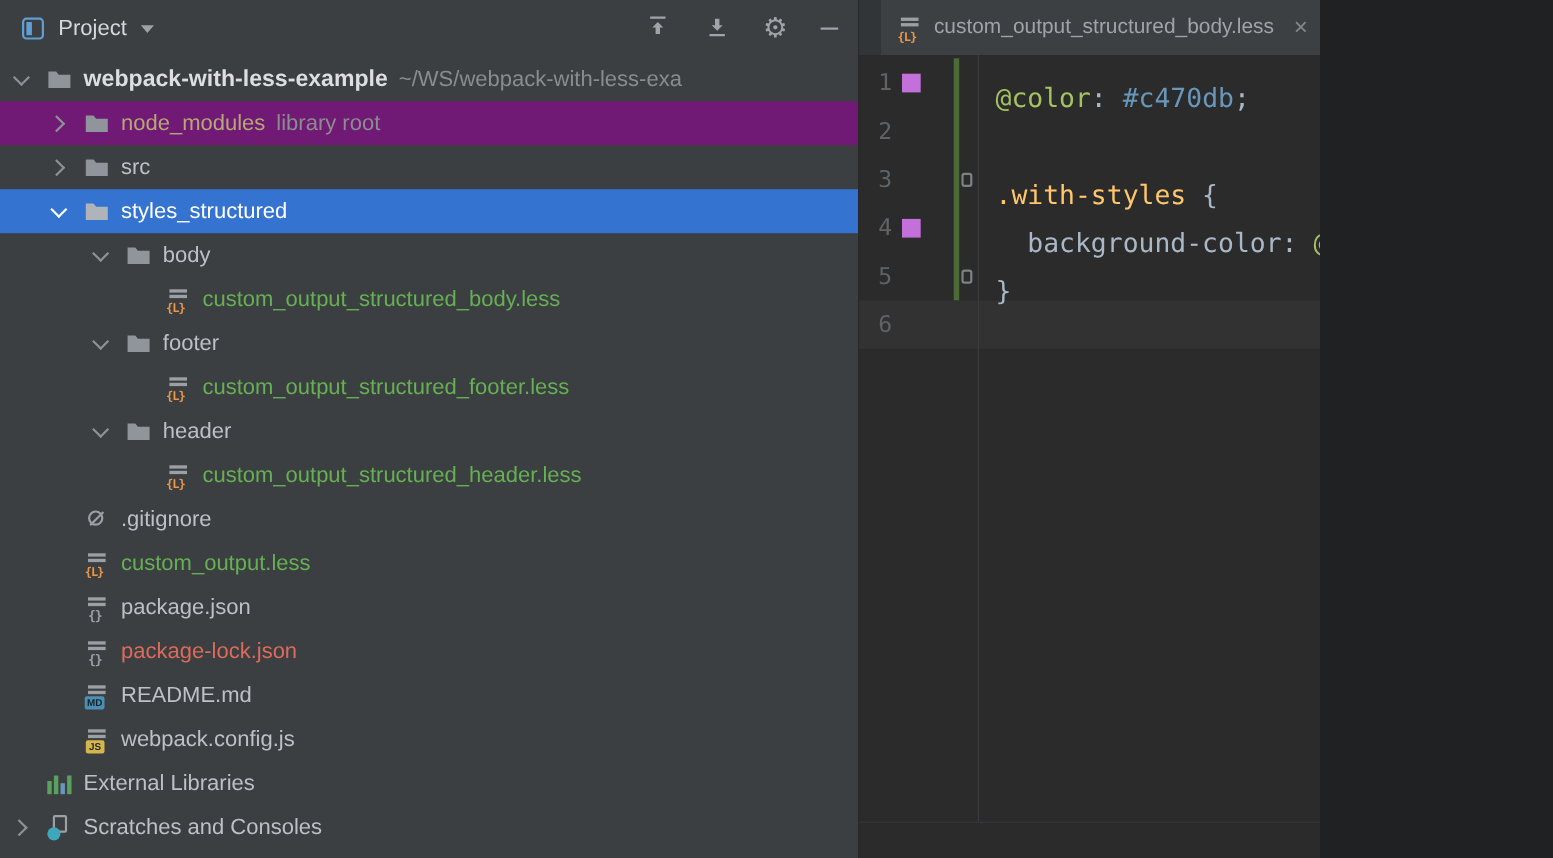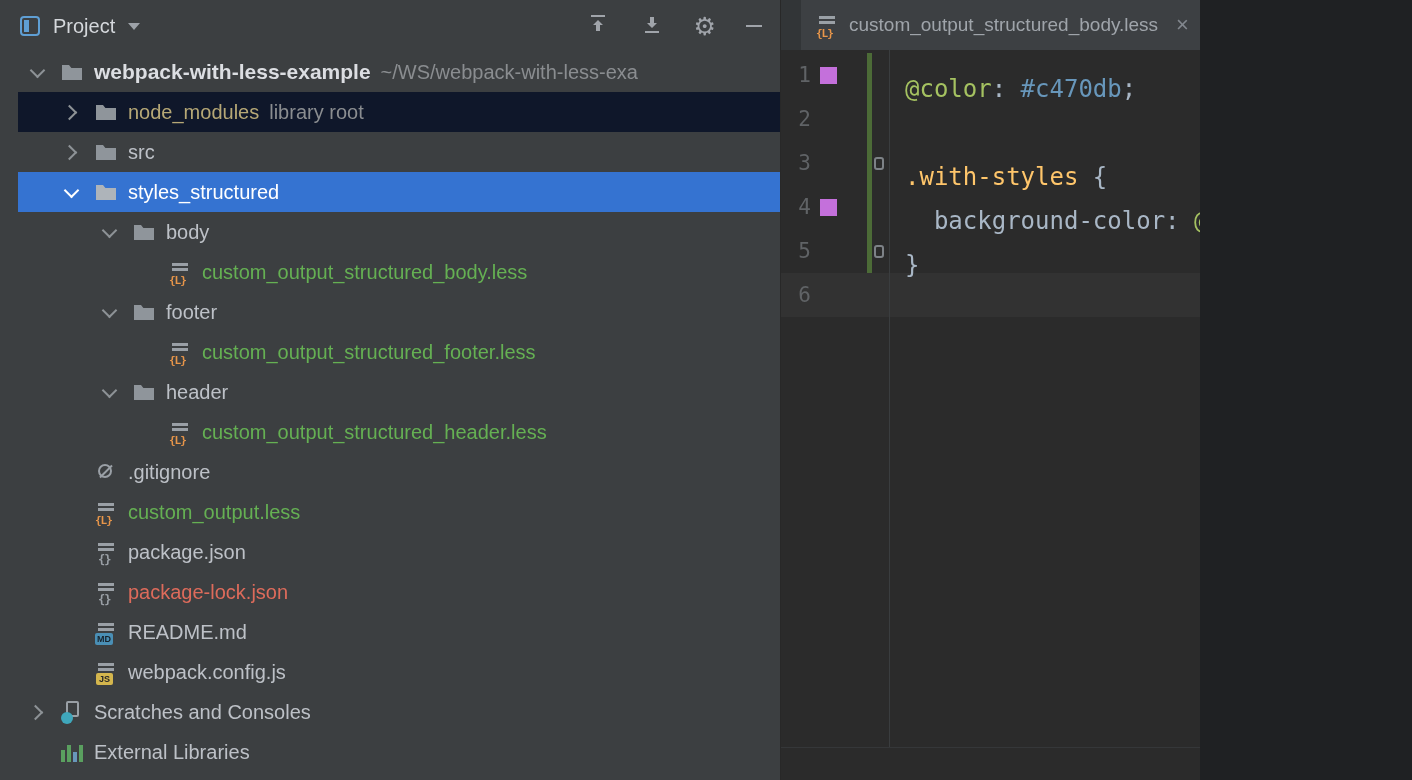--- a/index.html
+++ b/index.html
@@ -15,28 +15,28 @@
   .p-header { height:52px; display:flex; align-items:center; padding:0 14px 0 20px; }
   .ptool { width:20px; height:20px; border:2px solid #5f9fd4; border-radius:4px; position:relative; display:inline-block; flex:none; }
   .ptool i { position:absolute; left:2px; top:2px; width:5px; height:12px; background:#5f9fd4; }
   .p-title { color:#d5d8dc; font-size:20px; margin-left:13px; }
   .hdr-caret { width:0; height:0; border-left:6px solid transparent; border-right:6px solid transparent; border-top:7px solid #9da2a8; margin-left:13px; }
   .hdr-actions { margin-left:auto; display:flex; align-items:center; gap:30px; padding-right:4px; }
   .hdr-actions .gear { font-size:25px; color:#a0a4aa; line-height:1; }
   .min-ic { width:16px; height:2px; background:#a0a4aa; display:inline-block; }
 
   
-  .tree { padding-top:0;padding-left:18px; }
+  .tree { padding-top:0; }
   .row { height:40px; display:flex; align-items:center; gap:10px; font-size:20px; color:#bdc1c7; white-space:nowrap; overflow:hidden; }
   .lvl0 { padding-left:6px; }
   .lvl1 { padding-left:40px; }
   .lvl2 { padding-left:78px; }
   .lvl3 { padding-left:114px; }
   .row.sel { background:#3573d1; color:#ffffff; }
-  .row.lib { background:#0f172a; }
+  .row.lib { background:#701a75; }
   .root .lbl { font-weight:bold; color:#dcdee2; font-size:21px; }
   .sfx { color:#8a8d90; }
   .c-lib { color:#b6a876; }
   .c-added { color:#65b053; }
   .c-red { color:#dd6b5b; }
 
   .chev { width:26px; height:40px; flex:none; display:flex; align-items:center; justify-content:center; }
   .chev::before { content:""; width:9px; height:9px; border-right:2px solid #8d9296; border-bottom:2px solid #8d9296; }
   .chev.down::before { transform:rotate(45deg); margin-top:-4px; }
   .chev.right::before { transform:rotate(-45deg); margin-left:-3px; }
@@ -269,39 +269,39 @@
       <div class="row lvl1">
         <span class="chev none"></span>
         <span class="fi">
             <span class="stack"></span>
             <span class="js-badge">JS</span>
           </span>
         <span class="lbl">webpack.config.js</span>
       </div>
 
       <div class="row lvl0">
-        <span class="chev right"></span>
-        <span class="fi">
-            <i class="page-g"></i>
-            <i class="clock-g"></i>
-          </span>
-        <span class="lbl">Scratches and Consoles</span>
-      </div>
-
-      <div class="row lvl0">
         <span class="chev none"></span>
         <span class="fi">
             <span class="lib-bars">
               <i class="b1"></i>
               <i class="b2"></i>
               <i class="b3"></i>
               <i class="b4"></i>
             </span>
           </span>
         <span class="lbl">External Libraries</span>
+      </div>
+
+      <div class="row lvl0">
+        <span class="chev right"></span>
+        <span class="fi">
+            <i class="page-g"></i>
+            <i class="clock-g"></i>
+          </span>
+        <span class="lbl">Scratches and Consoles</span>
       </div>
 
     </div>
   </div>
 
   <div class="editor-area">
     <div class="tab-bar">
       <div class="tab">
         <span class="fi">
             <span class="stack"></span>

